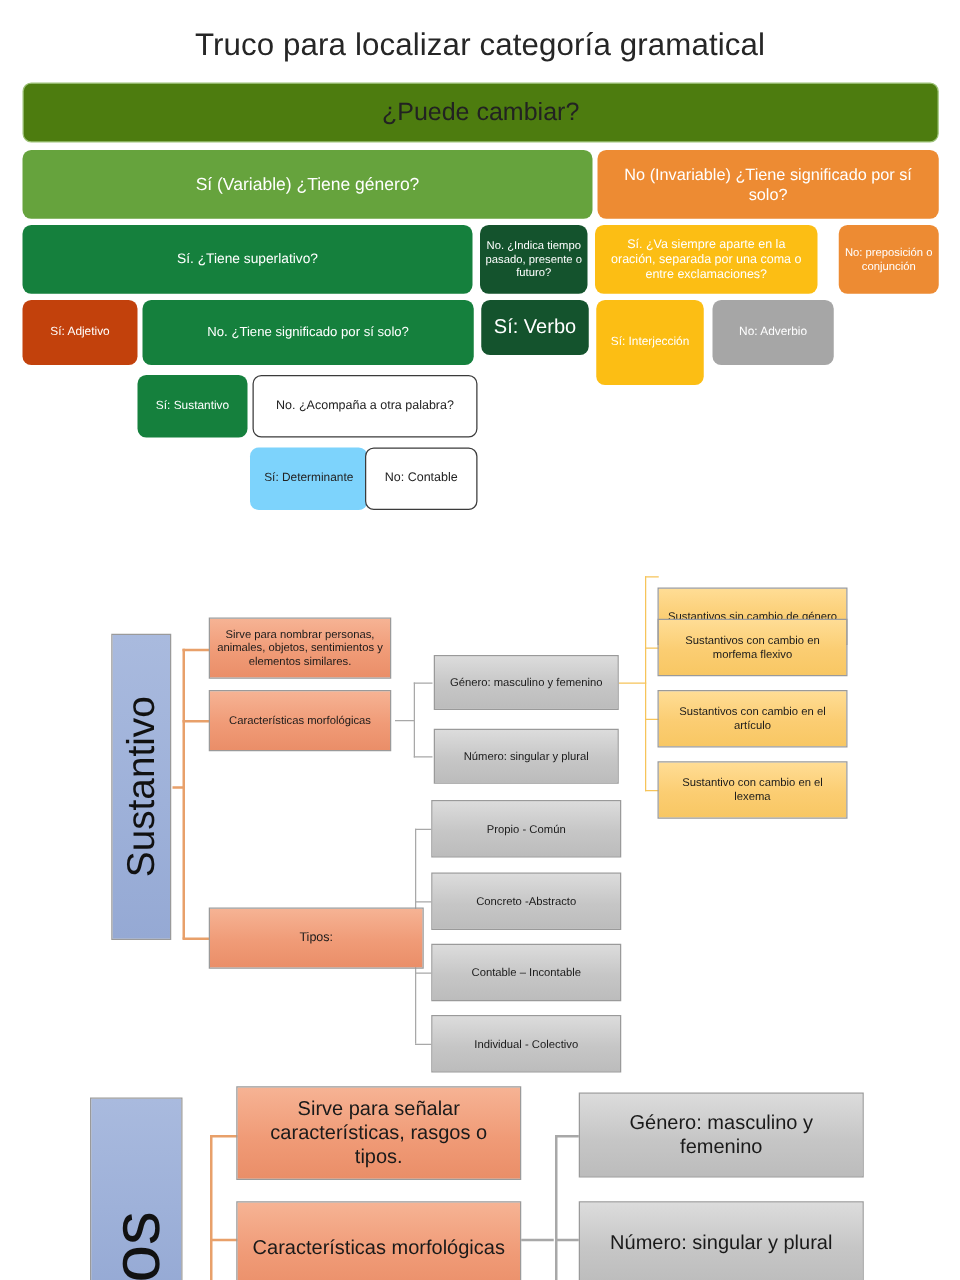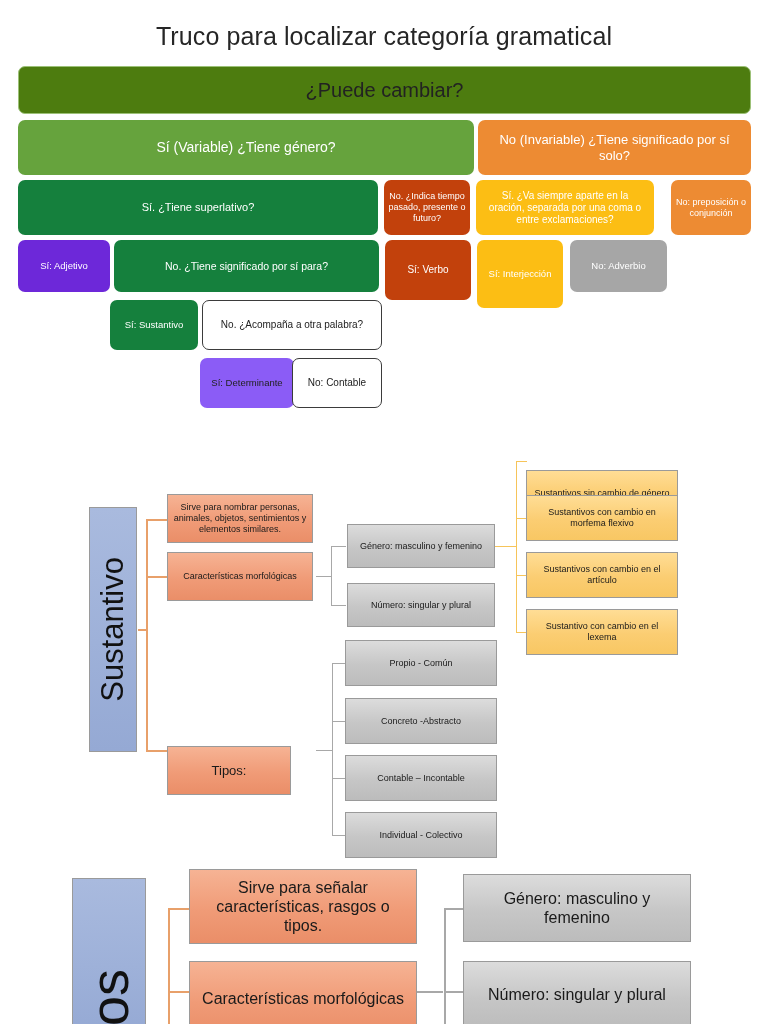--- a/index.html
+++ b/index.html
@@ -33,27 +33,27 @@
     font-size:25px;
     font-weight:400;
     color:#262626;
     letter-spacing:.1px;
   }
 
   
   .r{border-radius:7px;}
   .fc-white{background:#4d7c0f;border:1.2px solid #9cc177;color:#222;font-size:20px;}
   .fc-green{background:#66a33d;color:#fff;}
-  .fc-green2{background:#c2410c;color:#fff;}
+  .fc-green2{background:#14532d;color:#fff;}
   .fc-orange{background:#ed8b33;color:#fff;}
   .fc-blue{background:#15803d;color:#fff;}
   .fc-yellow{background:#fcbe14;color:#fff;}
-  .fc-black{background:#6d28d9;color:#fff;}
+  .fc-black{background:#c2410c;color:#fff;}
   .fc-gray{background:#a6a6a6;color:#fff;}
-  .fc-peach{background:#8b5cf6;color:#222;text-align:center;}
+  .fc-peach{background:#7dd3fc;color:#222;text-align:center;}
   .fc-plainwhite{background:#ffffff;border:1.2px solid #3b3b3b;color:#222;}
 
   
   .mm{
     border:1px solid #9a9a9a;
     box-sizing:border-box;
   }
   .mm-peach{
     background:linear-gradient(180deg,#f6b394 0%,#f09b77 55%,#ea8e68 100%);
     color:#1a1a1a;
@@ -97,22 +97,22 @@
 
     <div class="bx r fc-green" style="left:18px;top:120px;width:456px;height:55px;font-size:14px;">Sí (Variable) ¿Tiene género?</div>
     <div class="bx r fc-orange" style="left:478px;top:120px;width:273px;height:55px;font-size:13px;padding:0 8px;">No (Invariable) ¿Tiene significado por sí solo?</div>
 
     <div class="bx r fc-blue" style="left:18px;top:180px;width:360px;height:55px;font-size:11px;">Sí. ¿Tiene superlativo?</div>
     <div class="bx r fc-green2" style="left:384px;top:180px;width:86px;height:55px;font-size:9px;padding:0 4px;">No. ¿Indica tiempo pasado, presente o futuro?</div>
     <div class="bx r fc-yellow" style="left:476px;top:180px;width:178px;height:55px;font-size:10px;padding:0 7px;">Sí. ¿Va siempre aparte en la oración, separada por una coma o entre exclamaciones?</div>
     <div class="bx r fc-orange" style="left:671px;top:180px;width:80px;height:55px;font-size:9px;padding:0 4px;">No: preposición o conjunción</div>
 
     <div class="bx r fc-black" style="left:18px;top:240px;width:92px;height:52px;font-size:9.5px;">Sí: Adjetivo</div>
-    <div class="bx r fc-blue" style="left:114px;top:240px;width:265px;height:52px;font-size:10.5px;">No. ¿Tiene significado por sí para?</div>
-    <div class="bx r fc-green2" style="left:385px;top:240px;width:86px;height:60px;font-size:10px;">Sí: Verbo</div>
+    <div class="bx r fc-blue" style="left:114px;top:240px;width:265px;height:52px;font-size:10.5px;">No. ¿Tiene significado por sí solo?</div>
+    <div class="bx r fc-green2" style="left:385px;top:240px;width:86px;height:44px;font-size:16px;">Sí: Verbo</div>
     <div class="bx r fc-yellow" style="left:477px;top:240px;width:86px;height:68px;font-size:9.5px;">Sí: Interjección</div>
     <div class="bx r fc-gray" style="left:570px;top:240px;width:97px;height:52px;font-size:9.5px;">No: Adverbio</div>
 
     <div class="bx r fc-blue" style="left:110px;top:300px;width:88px;height:50px;font-size:9.5px;">Sí: Sustantivo</div>
     <div class="bx r fc-plainwhite" style="left:202px;top:300px;width:180px;height:50px;font-size:10px;">No. ¿Acompaña a otra palabra?</div>
 
     <div class="bx r fc-peach" style="left:200px;top:358px;width:94px;height:50px;font-size:9.5px;">Sí: Determinante</div>
     <div class="bx r fc-plainwhite" style="left:292px;top:358px;width:90px;height:50px;font-size:10px;">No: Contable</div>
   </div>
 
@@ -142,21 +142,21 @@
     <div class="ln ln-g" style="left:332px;top:721px;width:13px;height:1.3px;"></div>
     <div class="ln ln-g" style="left:332px;top:778px;width:13px;height:1.3px;"></div>
     <div class="ln ln-g" style="left:332px;top:835px;width:13px;height:1.3px;"></div>
 
     <div class="bx mm mm-blue" style="left:89px;top:507px;width:48px;height:245px;">
       <span class="vtext" style="font-size:31px;font-weight:400;">Sustantivo</span>
     </div>
 
     <div class="bx mm mm-peach" style="left:167px;top:494px;width:146px;height:49px;font-size:9px;padding:0 5px;">Sirve para nombrar personas, animales, objetos, sentimientos y elementos similares.</div>
     <div class="bx mm mm-peach" style="left:167px;top:552px;width:146px;height:49px;font-size:9px;padding:0 5px;">Características morfológicas</div>
-    <div class="bx mm mm-peach" style="left:167px;top:726px;width:124px;height:49px;font-size:13px;padding:0 5px;margin-top:20px;">Tipos:</div>
+    <div class="bx mm mm-peach" style="left:167px;top:726px;width:172px;height:49px;font-size:10px;padding:0 5px;">Tipos:</div>
 
     <div class="bx mm mm-gray" style="left:347px;top:524px;width:148px;height:44px;font-size:9px;padding:0 5px;">Género: masculino y femenino</div>
     <div class="bx mm mm-gray" style="left:347px;top:583px;width:148px;height:44px;font-size:9px;padding:0 5px;">Número: singular y plural</div>
 
     <div class="bx mm mm-yellow" style="left:526px;top:438px;width:152px;height:46px;font-size:9px;padding:0 6px;margin-top:32px;">Sustantivos sin cambio de género</div>
     <div class="bx mm mm-yellow" style="left:526px;top:495px;width:152px;height:46px;font-size:9px;padding:0 6px;">Sustantivos con cambio en morfema flexivo</div>
     <div class="bx mm mm-yellow" style="left:526px;top:552px;width:152px;height:46px;font-size:9px;padding:0 6px;">Sustantivos con cambio en el artículo</div>
     <div class="bx mm mm-yellow" style="left:526px;top:609px;width:152px;height:46px;font-size:9px;padding:0 6px;text-align:center;">Sustantivo con cambio en el lexema</div>
 
     <div class="bx mm mm-gray" style="left:345px;top:640px;width:152px;height:46px;font-size:9px;padding:0 6px;">Propio - Común</div>

